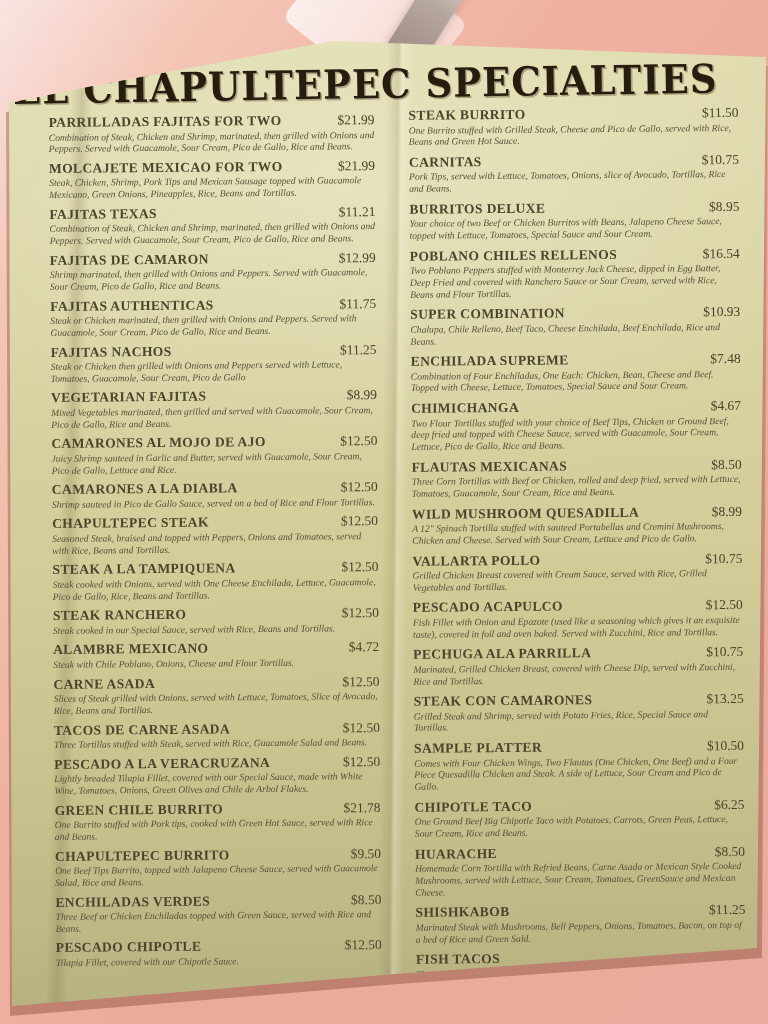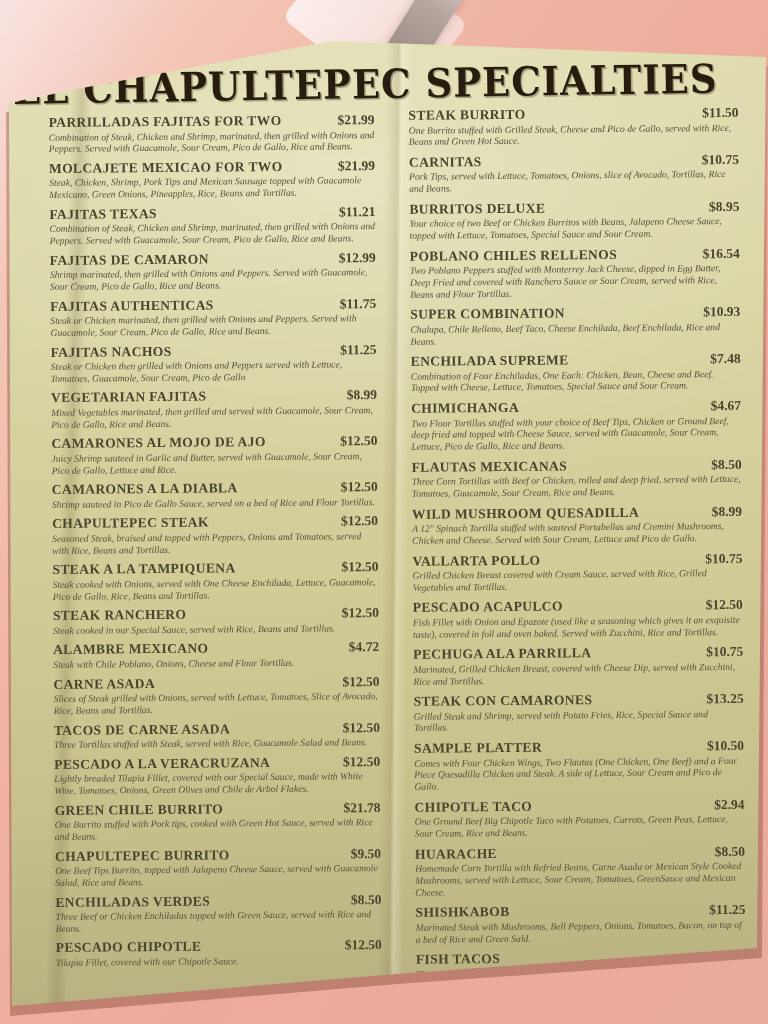--- a/index.html
+++ b/index.html
@@ -54,21 +54,21 @@
   }
   .col{position:absolute;display:flex;flex-direction:column;}
   .col-left{left:52px;top:112px;width:326px;}
   .col-right{left:412px;top:108px;width:330px;}
   .item{margin-bottom:6px;}
   .item-head{display:flex;justify-content:space-between;align-items:baseline;gap:8px;}
   .item-name{
     font-size:13.5px;font-weight:bold;letter-spacing:.4px;color:#49442c;
     text-transform:uppercase;white-space:nowrap;
   }
-  .item-price{font-size:13.5px;font-weight:bold;color:#49442c;white-space:nowrap;}
+  .item-price{font-size:13.5px;font-weight:normal;color:#49442c;white-space:nowrap;}
   .item-desc{
     font-size:9.6px;font-style:italic;line-height:1.22;color:#565138;
     margin-top:.5px;
   }
   .col-right .item{margin-bottom:7px;}
 </style>
 </head>
 <body>
 
 <div class="table-surface">
@@ -360,21 +360,21 @@
           <div class="item-head">
             <span class="item-name">SAMPLE PLATTER</span>
             <span class="item-price">$10.50</span>
           </div>
           <div class="item-desc">Comes with Four Chicken Wings, Two Flautas (One Chicken, One Beef) and a Four Piece Quesadilla Chicken and Steak. A side of Lettuce, Sour Cream and Pico de Gallo.</div>
         </div>
 
         <div class="item">
           <div class="item-head">
             <span class="item-name">CHIPOTLE TACO</span>
-            <span class="item-price">$2.94</span>
+            <span class="item-price">$6.25</span>
           </div>
           <div class="item-desc">One Ground Beef Big Chipotle Taco with Potatoes, Carrots, Green Peas, Lettuce, Sour Cream, Rice and Beans.</div>
         </div>
 
         <div class="item">
           <div class="item-head">
             <span class="item-name">HUARACHE</span>
             <span class="item-price">$8.50</span>
           </div>
           <div class="item-desc">Homemade Corn Tortilla with Refried Beans, Carne Asada or Mexican Style Cooked Mushrooms, served with Lettuce, Sour Cream, Tomatoes, GreenSauce and Mexican Cheese.</div>

